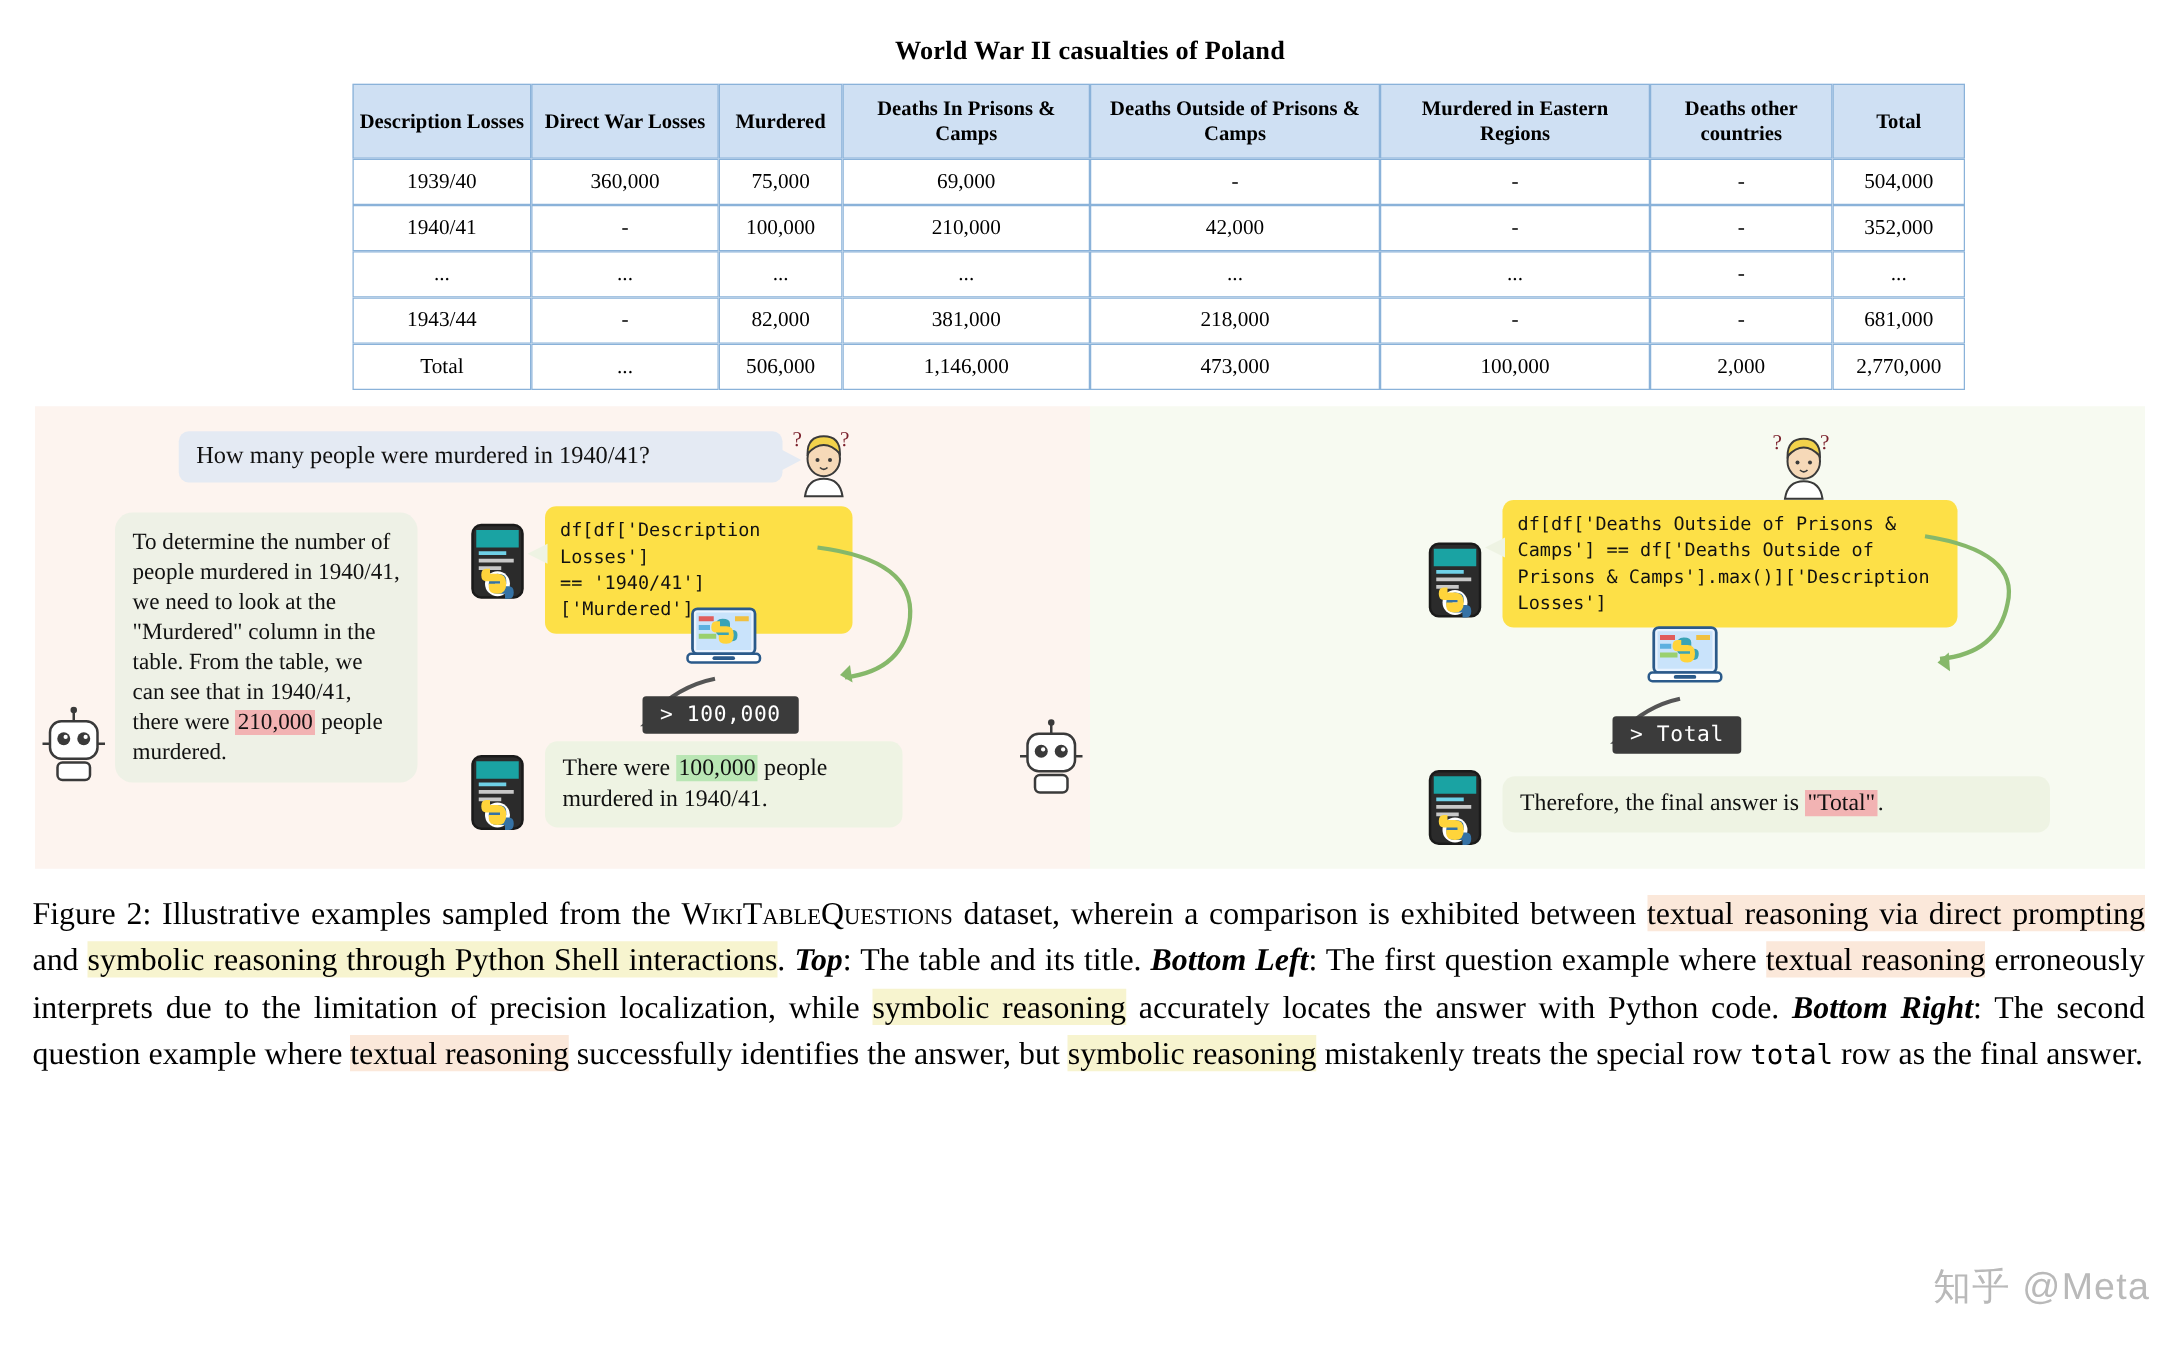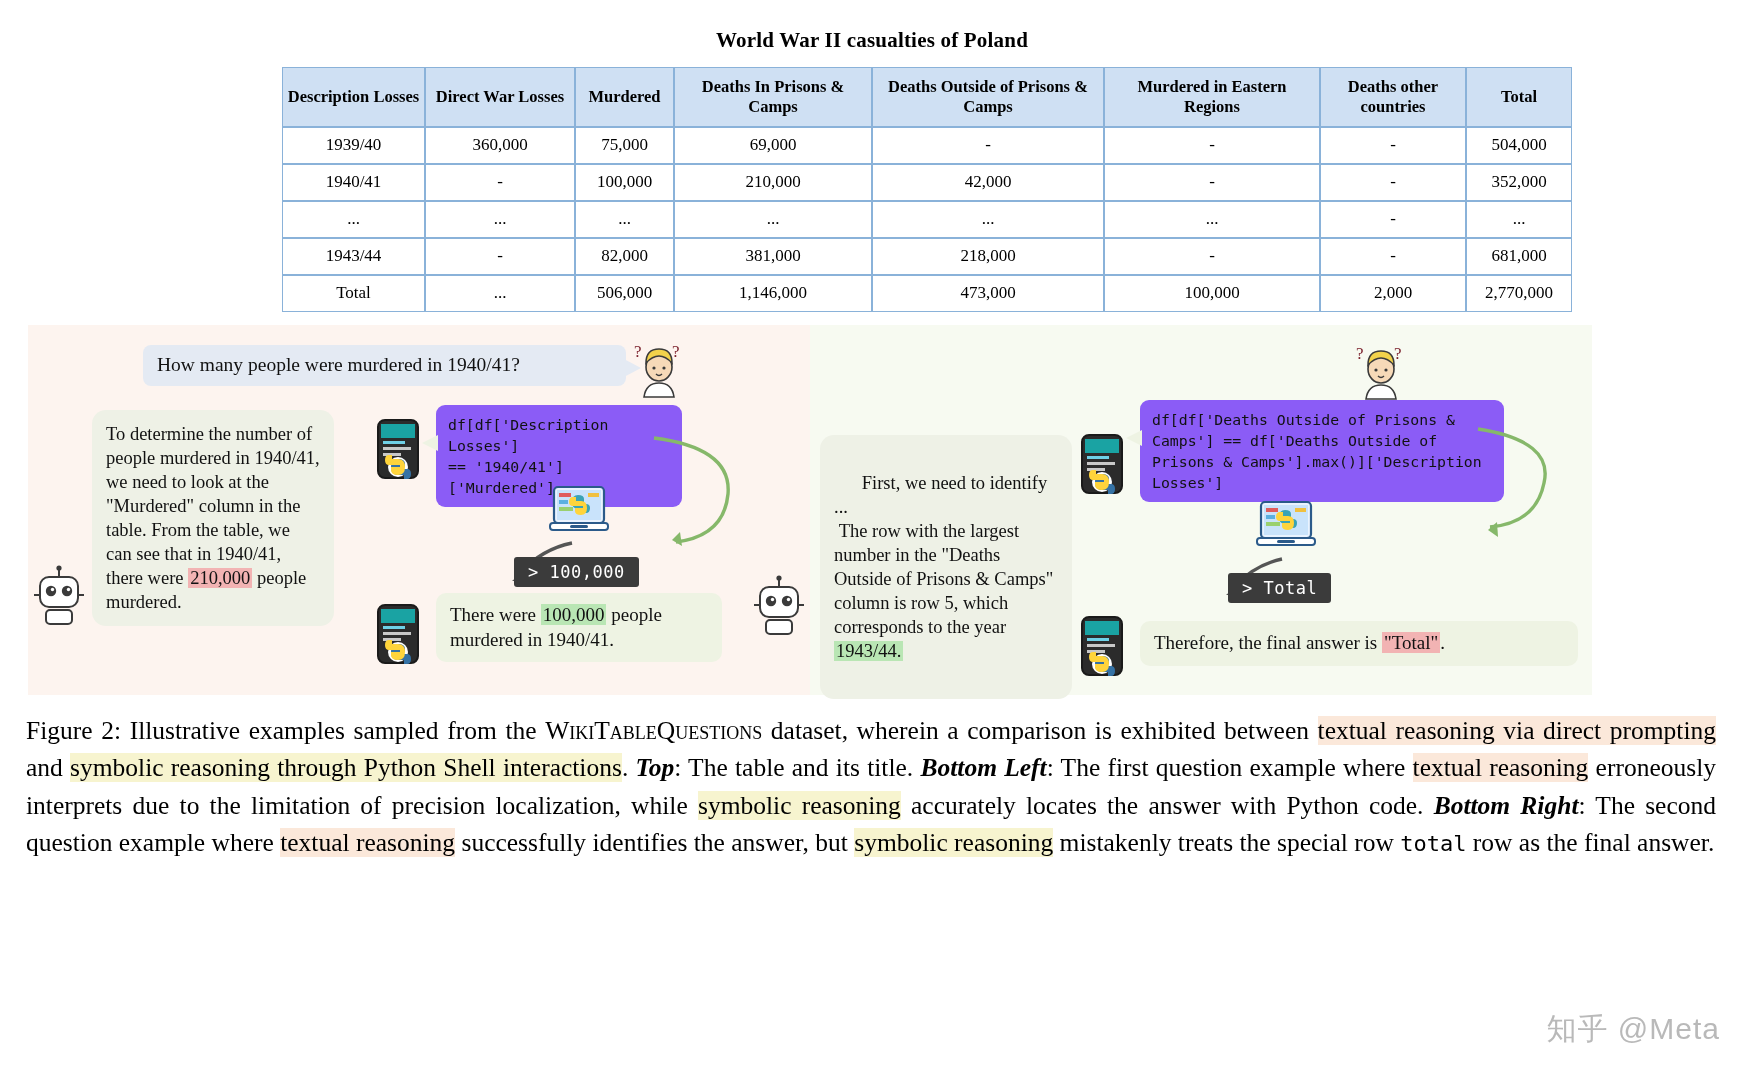--- a/index.html
+++ b/index.html
@@ -27,21 +27,21 @@
     background:#cfe0f3;font-weight:bold;font-size:16.5px;
     line-height:1.22;padding:9px 4px;
   }
   table.wwii tr.row td{height:27px;line-height:1.1;}
   .c0{width:143px;} .c1{width:150px;} .c2{width:99px;}
   .c3{width:198px;} .c4{width:232px;} .c5{width:216px;}
   .c6{width:146px;} .c7{width:106px;}
 
   
   .panels{
-    position:absolute;left:28px;top:325px;width:1564px;height:370px;
+    position:absolute;left:28px;top:325px;width:1688px;height:370px;
     display:flex;
     align-items:center;
   }
   .panel{position:relative;height:100%;}
   .panel.left{width:844px;background:#fdf4ef;}
   .panel.right{width:844px;background:#f7faf1;}
 
   
   .q-bubble{
     position:absolute;background:#e4eaf3;border-radius:8px;
@@ -50,21 +50,21 @@
   .q-bubble:after{
     content:"";position:absolute;right:-15px;top:14px;
     border-top:9px solid transparent;border-bottom:9px solid transparent;
     border-left:17px solid #e4eaf3;
   }
   .reason-bubble{
     position:absolute;background:#eef1e6;border-radius:14px;
     padding:12px 14px;font-size:18.5px;line-height:1.30;color:#111;
   }
   .code-bubble{
-    position:absolute;background:#8b5cf6;border-radius:9px;
+    position:absolute;background:#fde047;border-radius:9px;
     padding:9px 12px;font-family:"DejaVu Sans Mono", monospace;
     font-size:14.8px;line-height:1.42;color:#111;white-space:pre-wrap;
   }
   .code-bubble:after{
     content:"";position:absolute;left:-14px;top:30px;
     border-top:8px solid transparent;border-bottom:8px solid transparent;
     border-right:16px solid #eef3e3;
   }
   .shell-out{
     position:absolute;background:#3b3b3b;color:#fff;
@@ -304,25 +304,20 @@
           <circle cx="37" cy="26" r="5.2" fill="#3a3a3a"></circle>
         <circle cx="22.5" cy="24.5" r="1.7" fill="#fff"></circle>
           <circle cx="38.5" cy="24.5" r="1.7" fill="#fff"></circle>
         <path d="M29 12 V5" stroke="#3a3a3a" stroke-width="2"></path>
           <circle cx="29" cy="3" r="2.6" fill="#3a3a3a"></circle>
         <rect x="16" y="45" width="26" height="14" rx="4" fill="#fff" stroke="#3a3a3a" stroke-width="2"></rect>
         <path d="M4 30 h6 M48 30 h6" stroke="#3a3a3a" stroke-width="2"></path>
       </svg>
     </div>
 
-    <div class="reason-bubble" style="left:10px;top:110px;width:224px;white-space:pre-wrap;">
-      <span>First, we need to identify
-...
- The row with the largest number in the "Deaths Outside of Prisons &amp; Camps" column is row 5, which corresponds to the year </span><span class="hl-green">1943/44.</span>
-    </div>
 
     <div class="icon" style="left:268px;top:108px;">
       <svg width="48" height="62" viewBox="0 0 48 62">
         <rect x="4" y="2" width="40" height="58" rx="7" fill="#2b2b2b" stroke="#1a1a1a" stroke-width="2"></rect>
         <rect x="7" y="6" width="34" height="14" fill="#1aa3a3"></rect>
         <rect x="9" y="23" width="22" height="3" fill="#6fd0e6"></rect>
         <rect x="9" y="29" width="28" height="3" fill="#c8c8c8"></rect>
         <rect x="9" y="35" width="18" height="3" fill="#c8c8c8"></rect>
         <circle cx="24" cy="49" r="10" fill="#fff"></circle>
         <path d="M24 41 q7 0 7 5 v3 h-9 v2 h11 q4 0 4 5 q0 5 -4 5 h-3 v-4 h-6 q-7 0 -7 -8 q0 -8 7 -8z" fill="#3572A5"></path>

